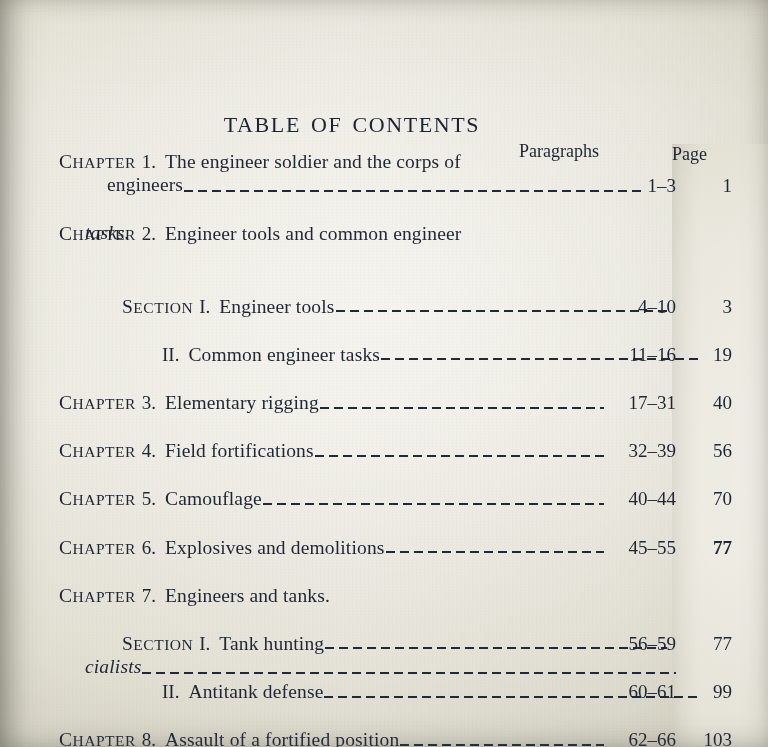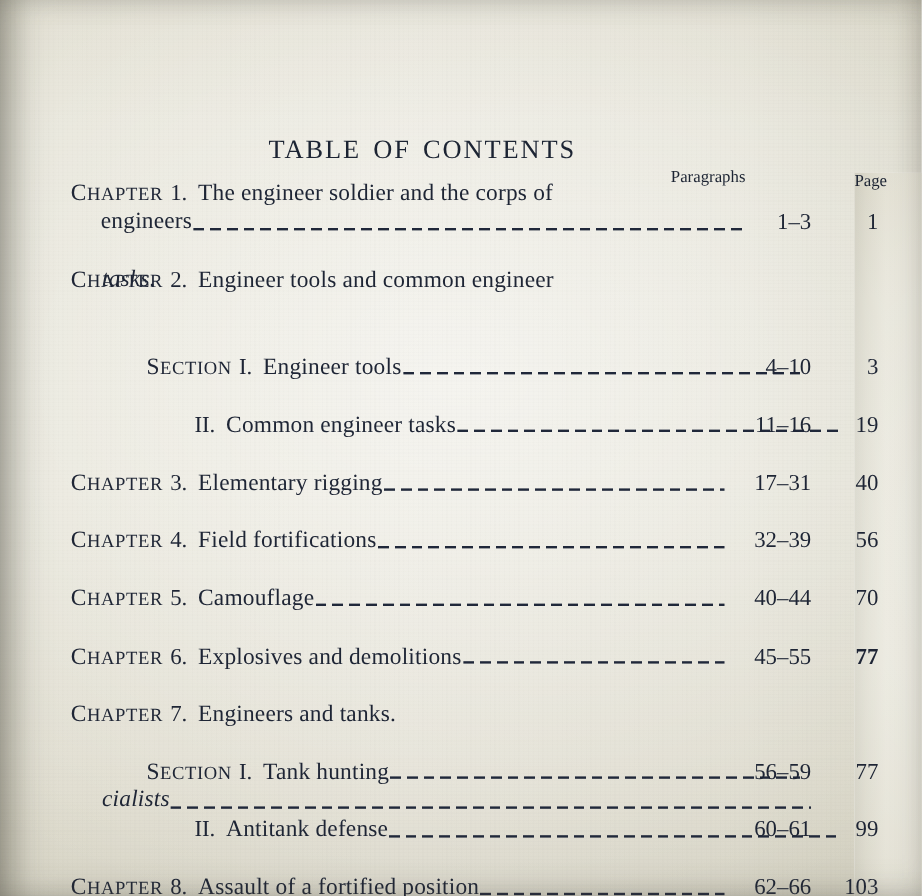--- a/index.html
+++ b/index.html
@@ -59,24 +59,23 @@
     text-align: center;
     font-size: 22px;
     letter-spacing: 1.6px;
     word-spacing: 3px;
     color: #1c2433;
   }
 
   
   .col-head {
     position: absolute;
-    font-size: 14px;
+    font-size: 18px;
     color: #1c2433;
     white-space: nowrap;
-    margin-left: 40px;
   }
   .col-head.paragraphs { top: 141px; left: 519px; }
   .col-head.page       { top: 144px; left: 672px; }
 
   
   .contents {
     position: absolute;
     top: 150px;
     left: 0;
     width: 768px;
@@ -163,21 +162,21 @@
     width: 76px;
     text-align: right;
     font-size: 19px;
   }
   .pg.bold { font-weight: bold; }
 
   
   .ind-chapter  { padding-left: 33px; }
   .ind-section  { padding-left: 96px; }
   .ind-sub      { padding-left: 130px; }
-  .ind-cont     { padding-left: 75px; }
+  .ind-cont     { padding-left: 98px; }
   .ind-cont2    { padding-left: 76px; font-style: italic; }
 
   
   .sc {
     font-size: 15.5px;
     letter-spacing: .5px;
   }
   .sc .b { font-size: 19.5px; }
 </style>
 </head>

